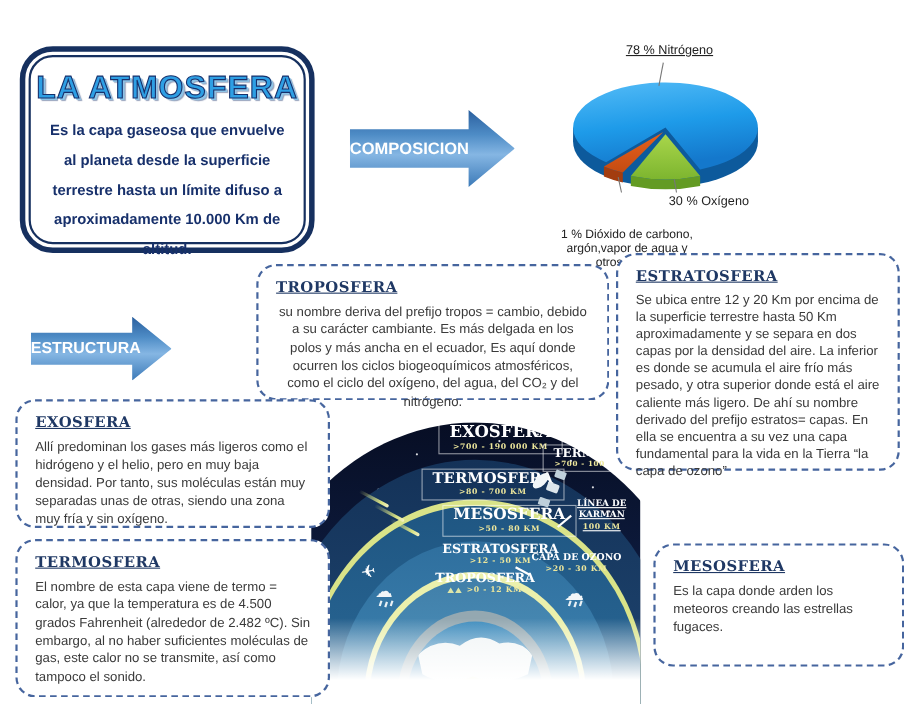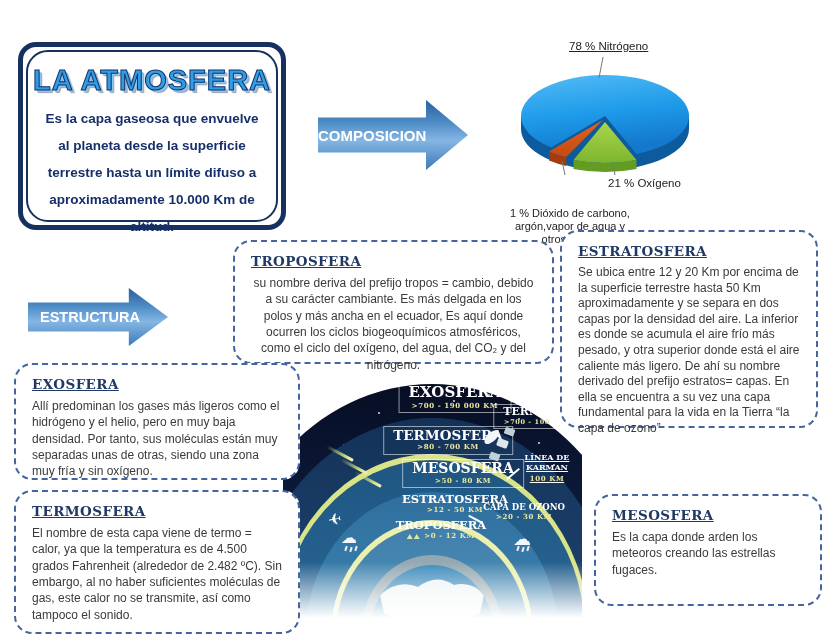--- a/index.html
+++ b/index.html
@@ -1,35 +1,35 @@
 <!DOCTYPE html>
 <html><head>
 <meta charset="utf-8">
 <style>
   html,body{margin:0;padding:0;background:#fff;}
   #canvas{position:relative;width:828px;height:640px;background:#ffffff;overflow:hidden;
           font-family:"Liberation Sans",sans-serif;}
 
   
   .title-box{position:absolute;left:18px;top:42px;width:268px;height:188px;
-             border:5px solid #16305F;border-radius:18px;background:#fff;box-sizing:border-box;}
+             border:5px solid #16305F;border-radius:30px;background:#fff;box-sizing:border-box;}
   .title-box-inner{position:absolute;inset:3px;border:2px solid #16305F;border-radius:22px;}
   .main-title{margin:12px 0 0;text-align:center;font-size:29px;font-weight:900;letter-spacing:1px;
               color:#2E9FE4;-webkit-text-stroke:1px #17306B;
               text-shadow:2px 2px 0 rgba(141,198,233,.95),3px 3px 1px rgba(23,48,107,.45);}
   .title-body{margin:8px 16px 0;text-align:center;font-weight:bold;font-size:13.5px;
               line-height:2.0;color:#17306B;}
 
   
   .block-arrow{position:absolute;display:flex;align-items:center;color:#fff;font-weight:bold;
                clip-path:polygon(0% 25%,72% 25%,72% 0%,100% 50%,72% 100%,72% 75%,0% 75%);
                background:linear-gradient(180deg,#2A5F9E 0%,#4E8CC6 32%,#85B6E3 58%,#3C7AB8 100%);}
   .block-arrow span{display:block;width:72%;text-align:right;}
   #arrow-composicion{left:318px;top:100px;width:150px;height:70px;font-size:15px;}
-  #arrow-estructura{left:28px;top:288px;width:128px;height:58px;font-size:14.5px;padding-left:12px;}
+  #arrow-estructura{left:28px;top:288px;width:128px;height:58px;font-size:14.5px;}
 
   
   .dash-box{position:absolute;background:#fff;border:2px dashed #46659E;border-radius:18px;
             box-sizing:border-box;padding:11px 16px 8px;z-index:5;}
   .box-title{font-family:"DejaVu Serif",serif;font-weight:bold;font-size:13.5px;color:#1F3864;
              text-decoration:underline;letter-spacing:.4px;margin-bottom:6px;}
   .box-text{font-size:12px;color:#3A3A3A;line-height:1.36;}
   #box-troposfera{left:233px;top:240px;width:321px;height:124px;}
   #box-troposfera .box-text{text-align:center;}
   #box-estratosfera{left:560px;top:230px;width:258px;height:198px;}
@@ -146,21 +146,21 @@
 
       <path d="M 110 96 L 141.5 134 A 84 41 0 1 0 56 127.4 Z" fill="url(#gBlue)"></path>
       <path d="M 110 102 L 78.5 140 A 84 41 0 0 0 141.5 140 Z" fill="url(#gGreen)"></path>
       <path d="M 108 100 L 54 131.4 A 84 41 0 0 0 71.2 136.9 Z" fill="url(#gOrange)"></path>
 
       <line x1="108" y1="37" x2="104" y2="58" stroke="#777" stroke-width="1"></line>
       <line x1="120" y1="155" x2="118" y2="143" stroke="#777" stroke-width="1"></line>
       <line x1="70" y1="155" x2="67" y2="141" stroke="#777" stroke-width="1"></line>
     </svg>
     <div class="pie-label" id="pie-label-n">78 % Nitrógeno</div>
-    <div class="pie-label" id="pie-label-o">21 % Oxígeno</div>
+    <div class="pie-label" id="pie-label-o">30 % Oxígeno</div>
     <div class="pie-label" id="pie-label-c">1 % Dióxido de carbono, argón,vapor de agua y otros gases</div>
   </div>
 
   <div id="diagram">
     <div class="ring r-exo"></div>
     <div class="stars"></div>
     <div class="ring r-termo"></div>
     <div class="ring r-karman"></div>
     <div class="ring r-meso"></div>
     <div class="ring r-estrato"></div>

